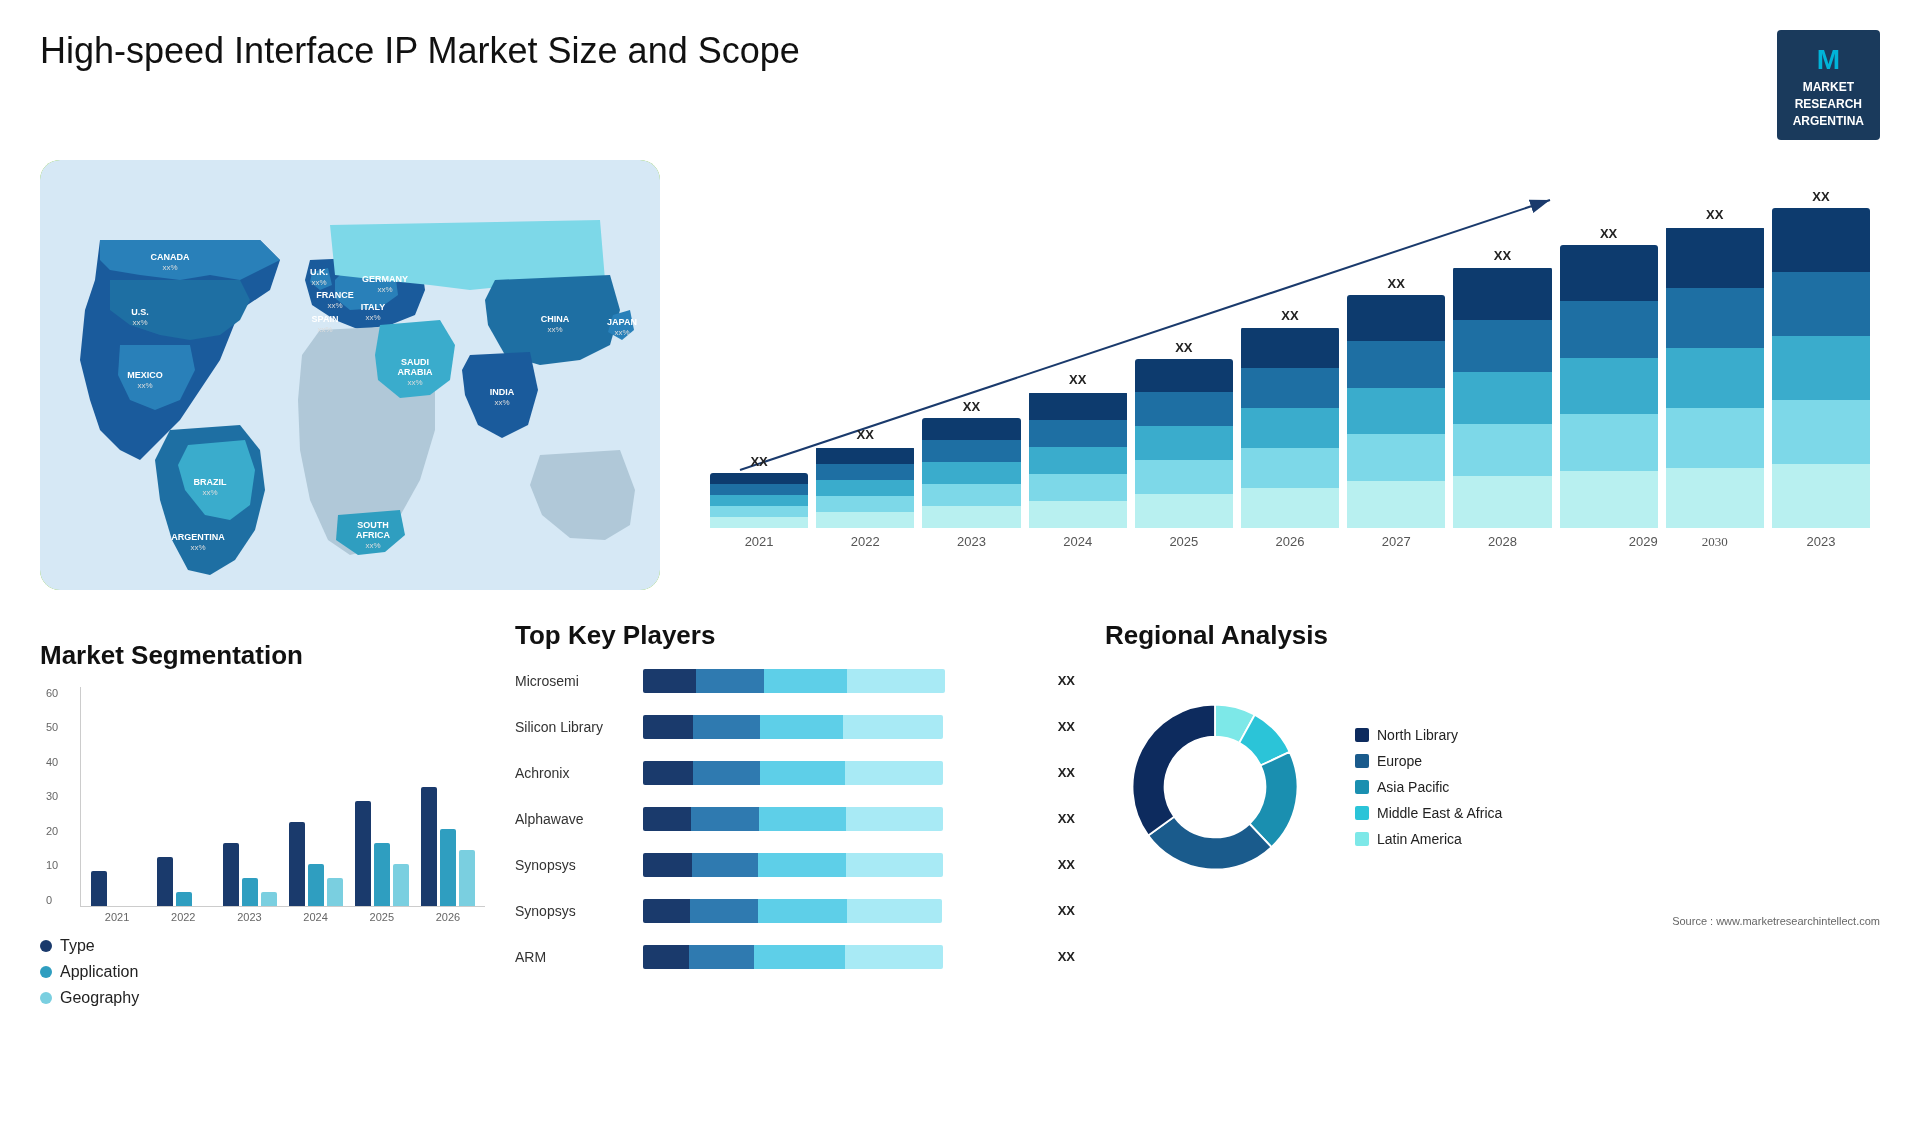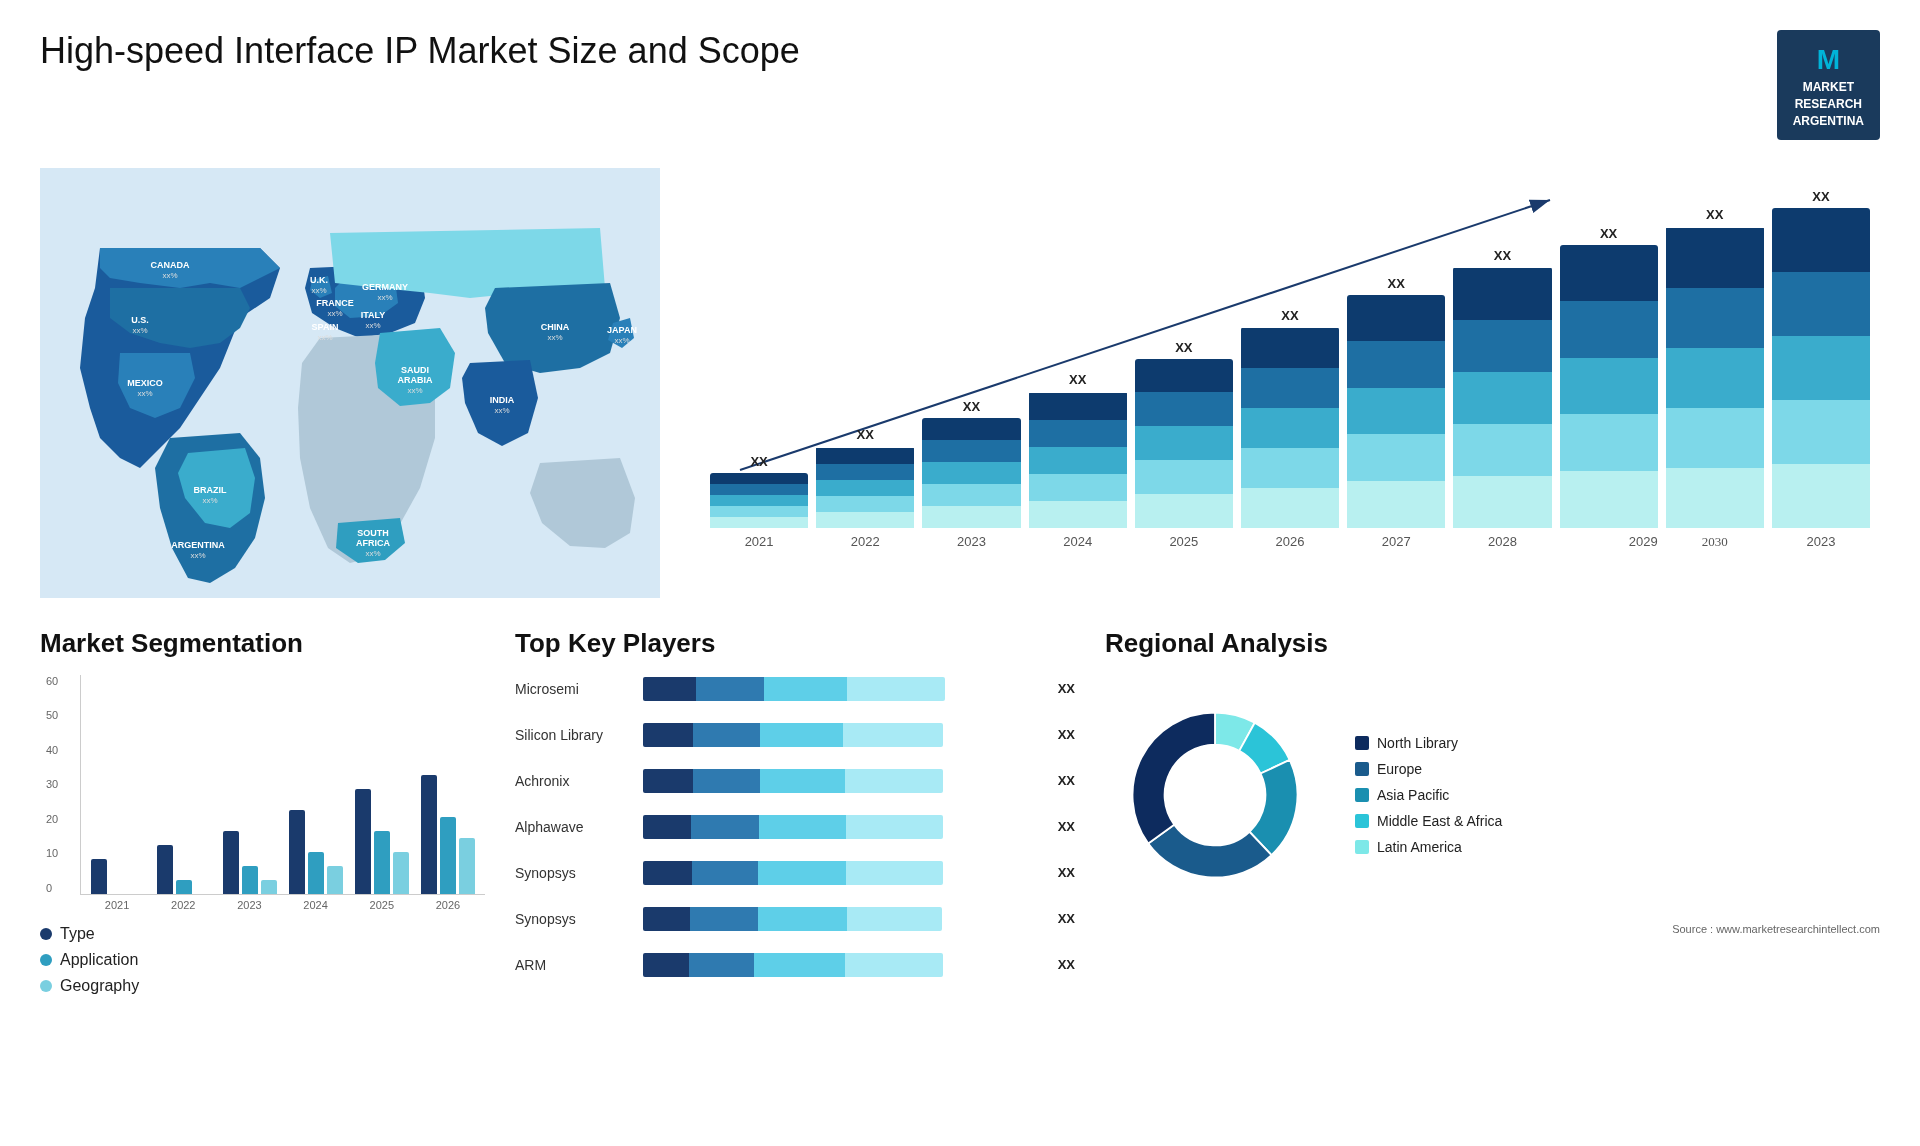--- a/index.html
+++ b/index.html
@@ -46,36 +46,36 @@
     .top-section {
       display: flex;
       gap: 30px;
       margin-bottom: 30px;
     }
     .map-area {
       flex: 0 0 620px;
       height: 430px;
       position: relative;
       background: #84cc16;
-      border-radius: 0;
+      border-radius: 20px;
       overflow: hidden;
-      margin-top: 8px;
     }
     .chart-area {
       flex: 1;
       height: 430px;
       position: relative;
     }
     
     .bottom-section {
       display: flex;
       gap: 30px;
     }
     .segmentation-area {
       flex: 0 0 420px;
+      margin-top: 20px;
     }
     .key-players-area {
       flex: 0 0 560px;
     }
     .regional-area {
       flex: 1;
     }
     .section-title {
       font-size: 26px;
       font-weight: 700;

